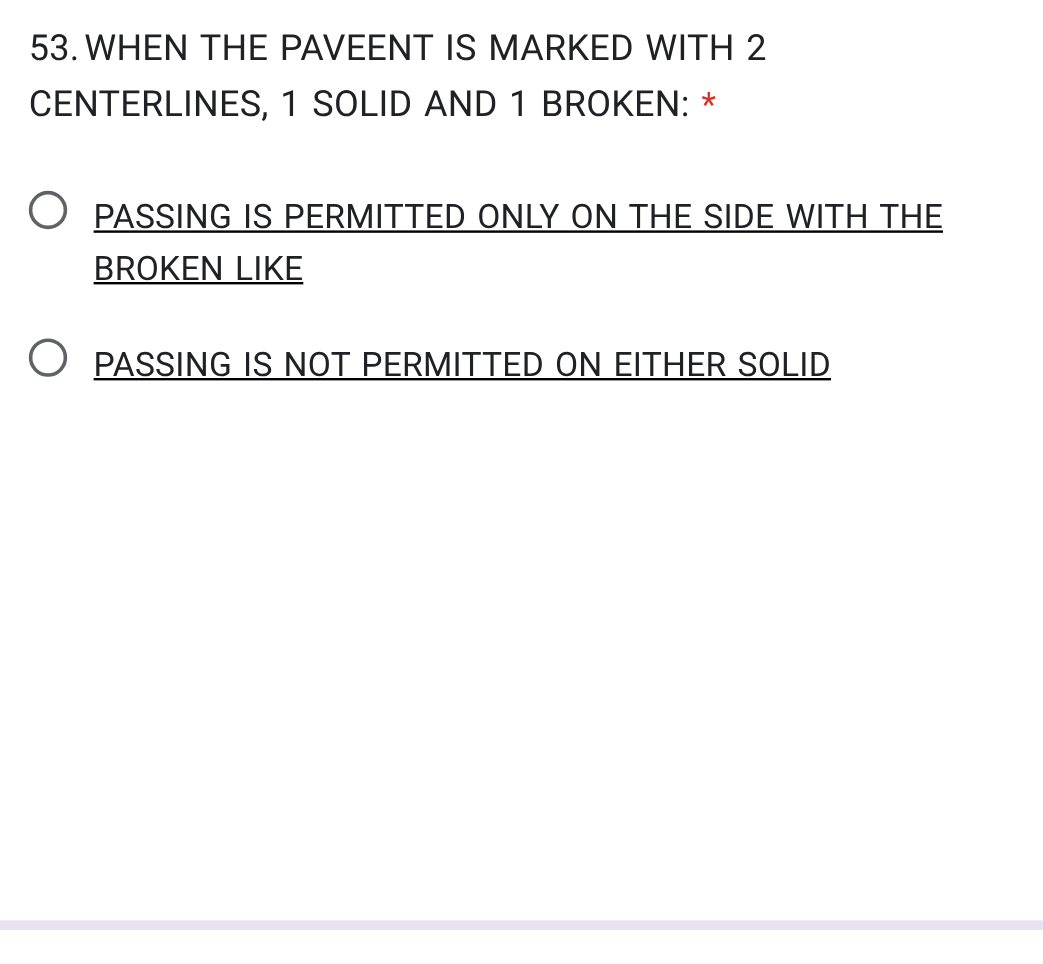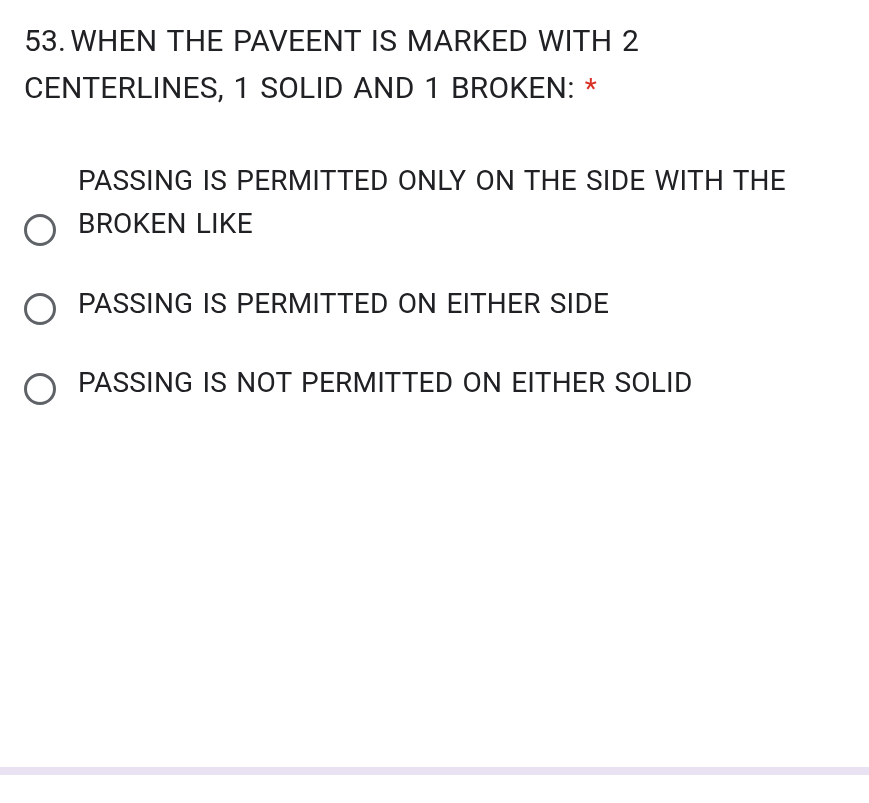--- a/index.html
+++ b/index.html
@@ -35,23 +35,24 @@
       font-size: 28px;
       margin-left: 6px;
       position: relative;
       top: 0;
     }
     .options-container {
       padding-left: 0;
     }
     .option-row {
       display: flex;
-      align-items: flex-end;
+      align-items: flex-start;
       margin-bottom: 36px;
       gap: 22px;
+      text-decoration: underline;
     }
     .radio-circle {
       width: 32px;
       height: 32px;
       border: 3px solid #5f6368;
       border-radius: 50%;
       flex-shrink: 0;
       cursor: pointer;
     }
     .option-label {
@@ -83,22 +84,18 @@
     </div>
   </div>
 
   <div class="options-container">
     <div class="option-row">
       <div class="radio-circle"></div>
       <div class="option-label">PASSING IS PERMITTED ONLY ON THE SIDE WITH THE BROKEN LIKE</div>
     </div>
     <div class="option-row">
       <div class="radio-circle"></div>
-      <div class="option-label">PASSING IS PERMITTED ON EITHER SIDE</div>
-    </div>
-    <div class="option-row">
-      <div class="radio-circle"></div>
       <div class="option-label">PASSING IS NOT PERMITTED ON EITHER SOLID</div>
     </div>
   </div>
 </div>
 
 <div class="bottom-divider"></div>
 
 </body></html>

